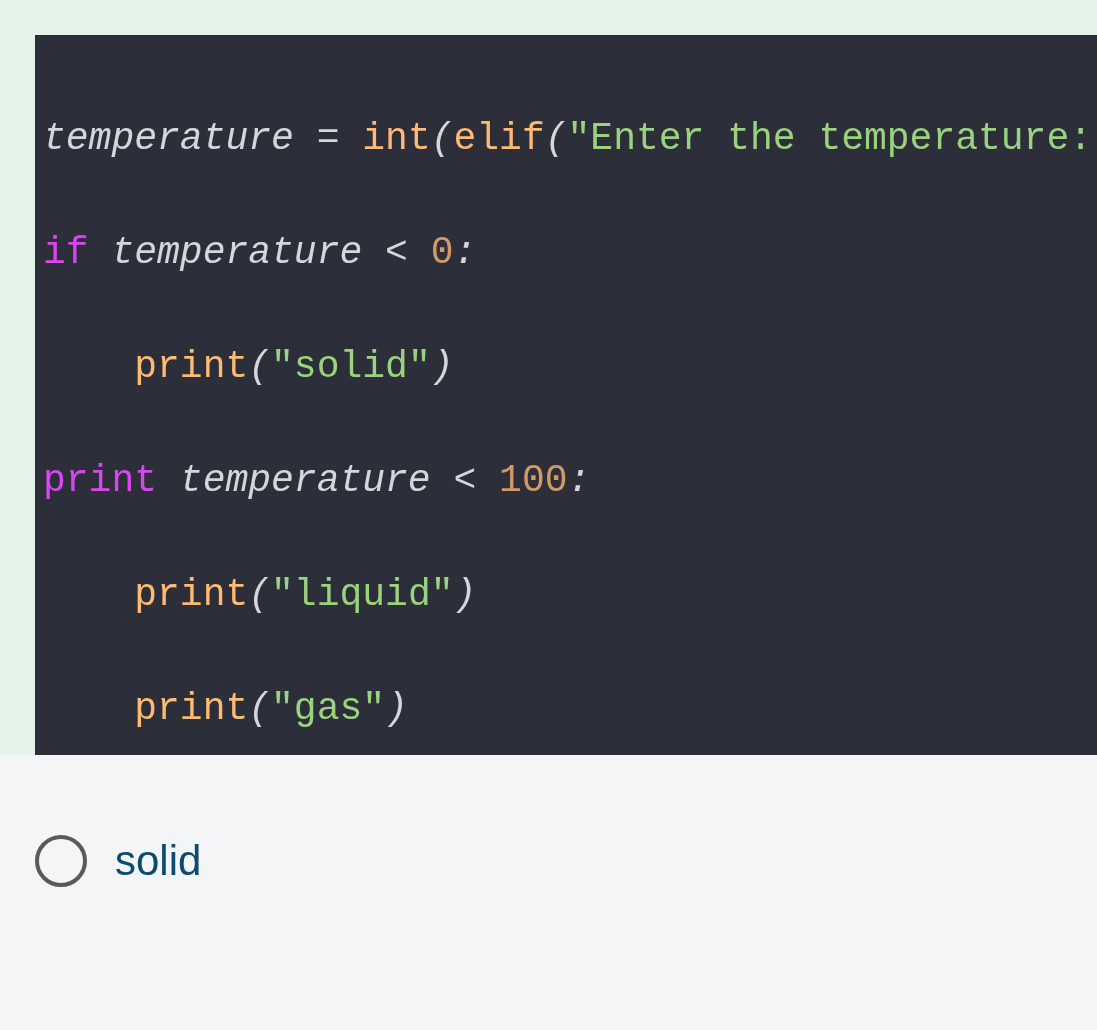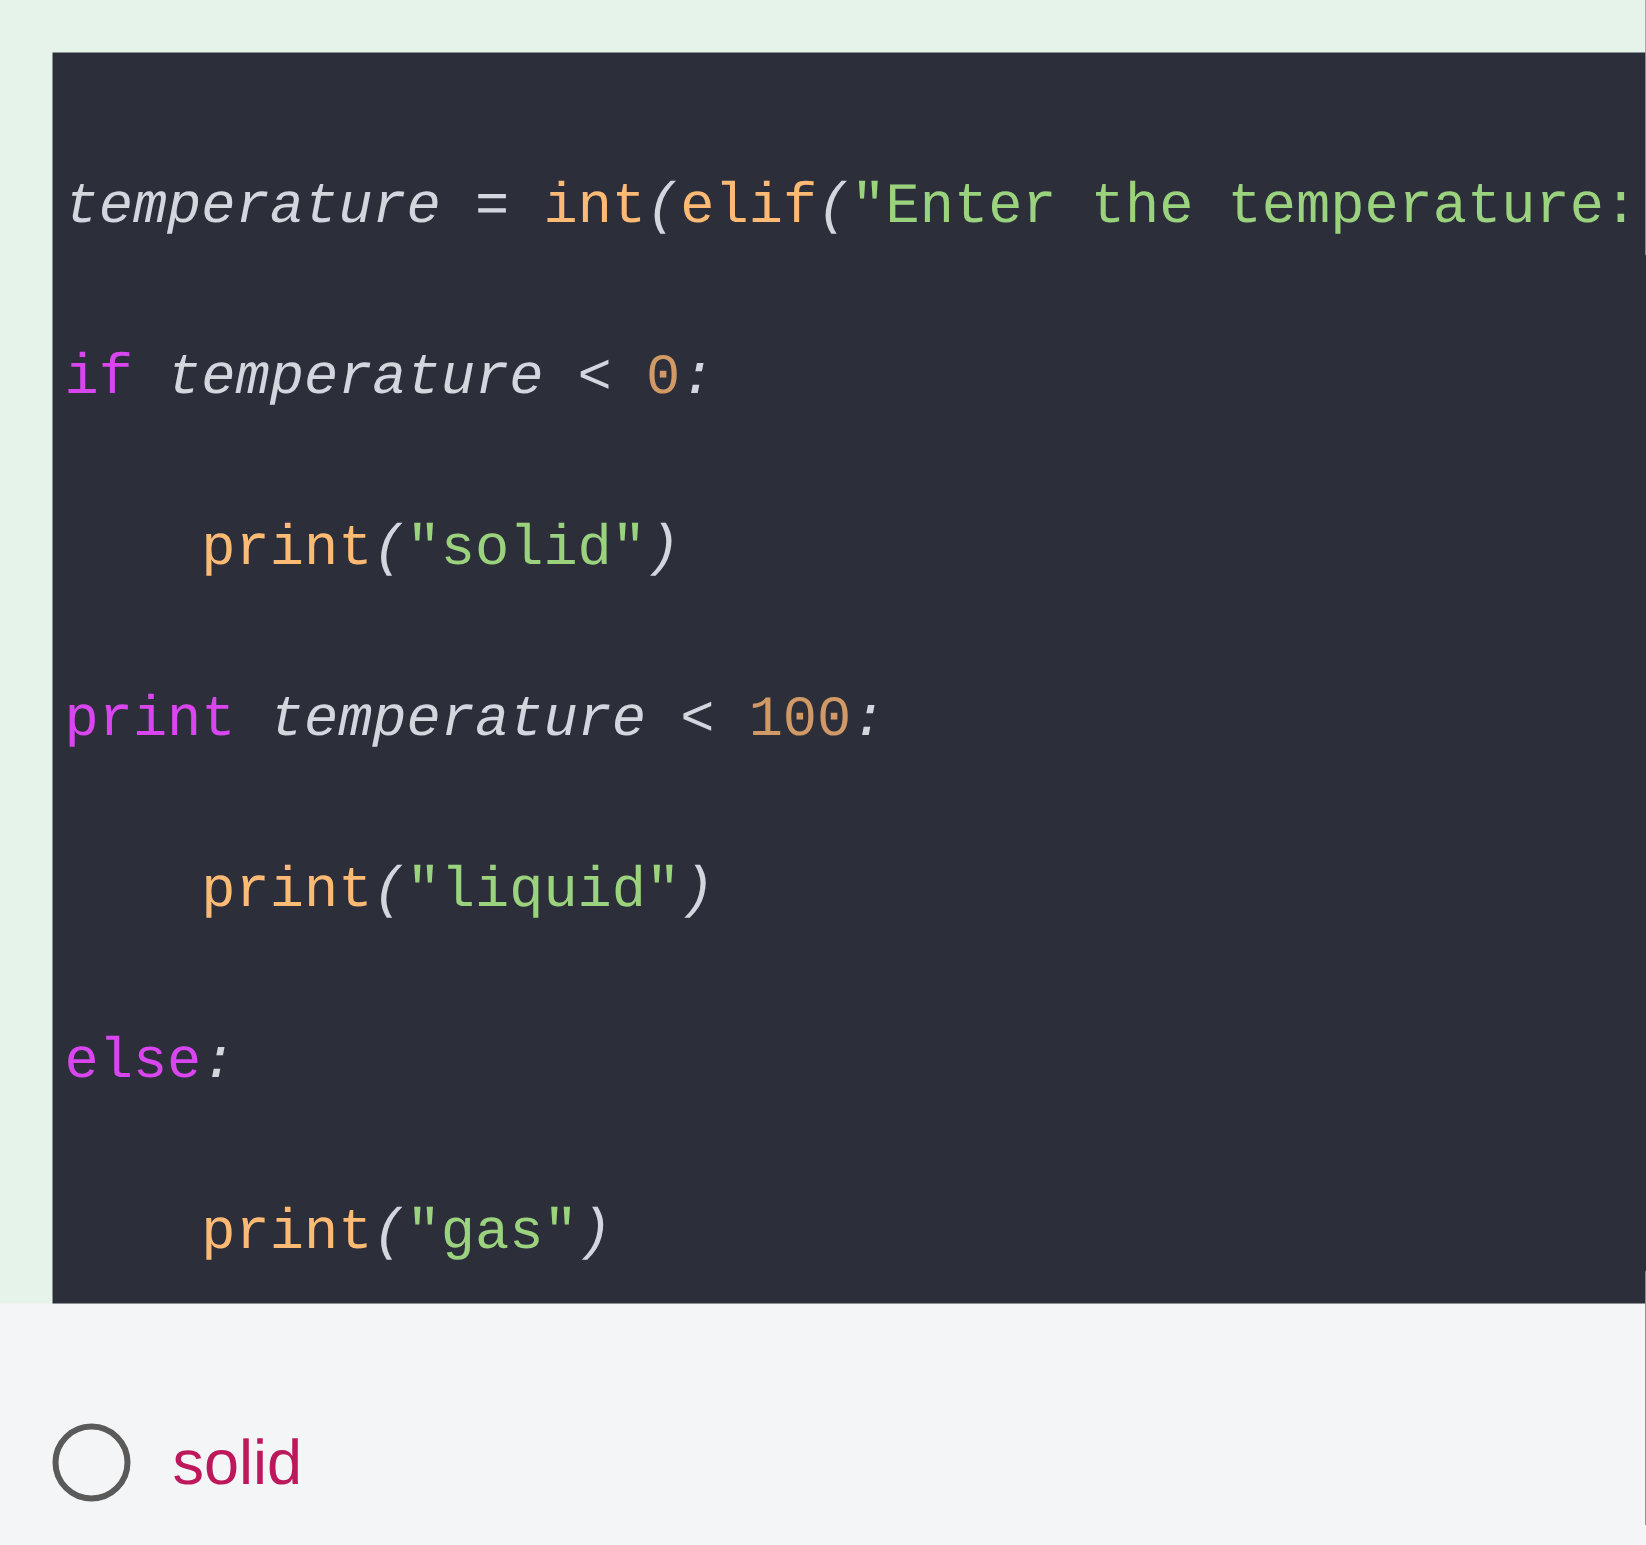--- a/index.html
+++ b/index.html
@@ -49,34 +49,33 @@
     .radio-outer {
       width: 52px;
       height: 52px;
       border: 4px solid #5a5a5a;
       border-radius: 50%;
       margin-right: 28px;
       flex-shrink: 0;
     }
     .option-label {
       font-size: 42px;
-      color: #be185d;
+      color: #0c4a6e;
     }
   </style>
 </head>
 <body>
 
 <div class="top-green">
   <div class="code-block">
 <span class="code-line"><span class="tok-default">temperature </span><span class="tok-op">=</span><span class="tok-default"> </span><span class="tok-func">int</span><span class="tok-default">(</span><span class="tok-func">elif</span><span class="tok-default">(</span><span class="tok-str">"Enter the temperature:</span></span>
 <span class="code-line"><span class="tok-kw">if</span><span class="tok-default"> temperature </span><span class="tok-op">&lt;</span><span class="tok-default"> </span><span class="tok-num">0</span><span class="tok-default">:</span></span>
 <span class="code-line"><span class="tok-default">    </span><span class="tok-func">print</span><span class="tok-default">(</span><span class="tok-str">"solid"</span><span class="tok-default">)</span></span>
 <span class="code-line"><span class="tok-kw">print</span><span class="tok-default"> temperature </span><span class="tok-op">&lt;</span><span class="tok-default"> </span><span class="tok-num">100</span><span class="tok-default">:</span></span>
 <span class="code-line"><span class="tok-default">    </span><span class="tok-func">print</span><span class="tok-default">(</span><span class="tok-str">"liquid"</span><span class="tok-default">)</span></span>
-<span class="code-line"><span class="tok-kw">else</span><span class="tok-default">:</span></span>
 <span class="code-line"><span class="tok-default">    </span><span class="tok-func">print</span><span class="tok-default">(</span><span class="tok-str">"gas"</span><span class="tok-default">)</span></span></div>
 </div>
 
 <div class="options">
   <div class="option">
     <div class="radio-outer"></div>
     <span class="option-label">solid</span>
   </div>
 
 </div>

